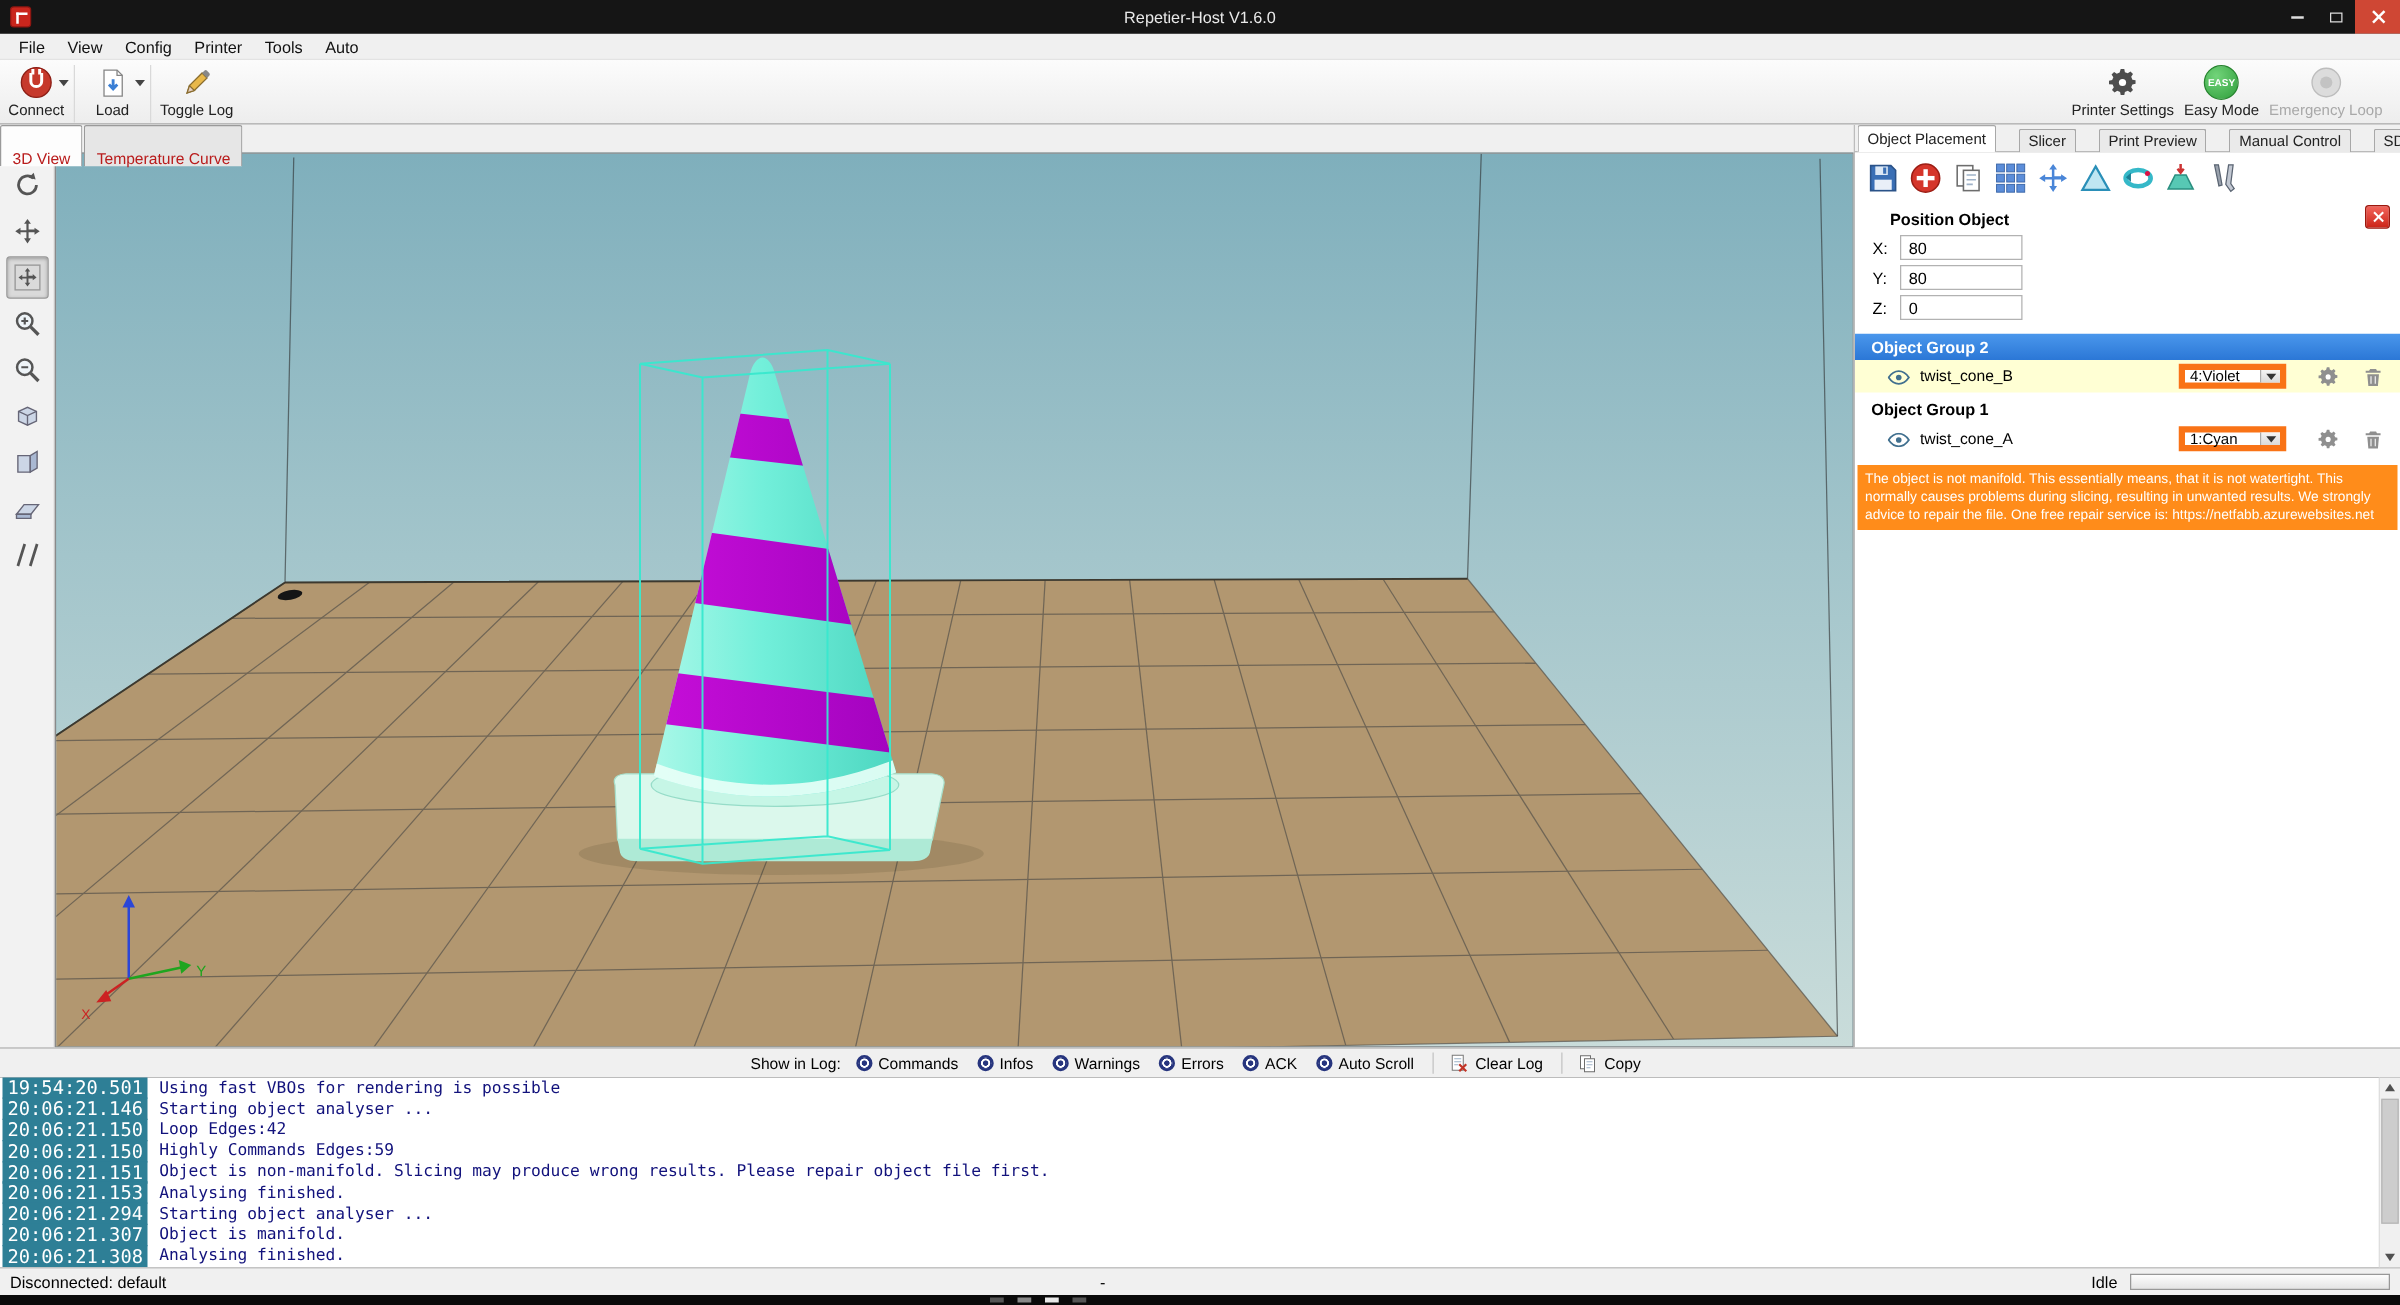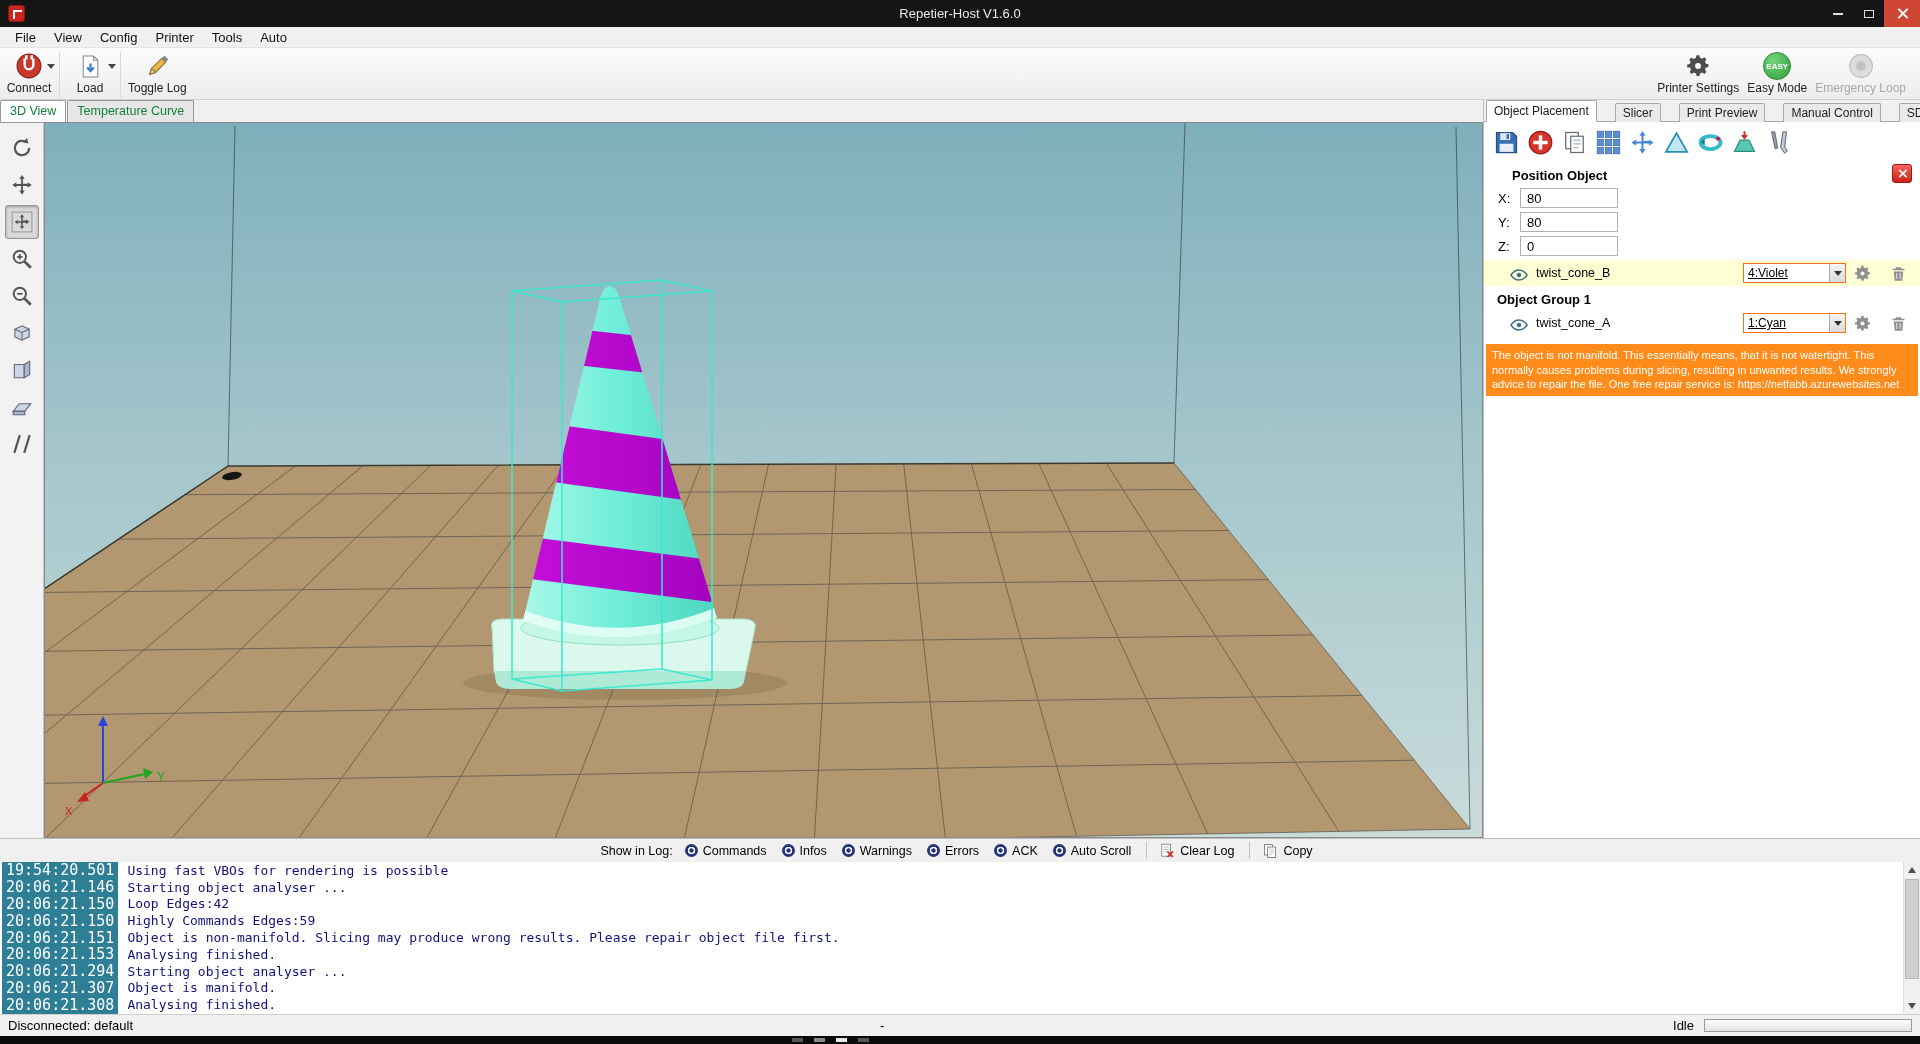--- a/index.html
+++ b/index.html
@@ -33,22 +33,22 @@
   .tb-label{font-size:12px;color:#222;margin-top:1px;white-space:nowrap;}
   .tb-btn.disabled .tb-label{color:#a8a8a8;}
   .caret{width:0;height:0;border-left:4px solid transparent;border-right:4px solid transparent;border-top:5px solid #444;
     position:absolute;right:1px;top:14px;}
   .tb-sep{width:1px;height:46px;background:#d9d9d9;margin:2px 3px 0 3px;}
   .easy-circle{width:28px;height:28px;border-radius:50%;background:radial-gradient(circle at 35% 30%,#72d47a,#2f9e3b);
     border:1px solid #27842f;color:#fff;font-size:8px;font-weight:bold;display:flex;align-items:center;justify-content:center;}
   
   .main{position:absolute;top:100px;left:0;right:0;height:738px;background:#f0f0f0;}
   .left-tabs{position:absolute;left:0;top:0;height:22px;display:flex;z-index:3;}
-  .vtab{font-size:12.5px;padding:0 9px;line-height:20px;border:1px solid #9a9a9a;border-bottom:none;background:#e6e6e6;
-    color:#15803d;margin-right:1px;border-radius:2px 2px 0 0;white-space:nowrap;}
+  .vtab{font-size:12.5px;padding:16px 9px;line-height:20px;border:1px solid #9a9a9a;border-bottom:none;background:#e6e6e6;
+    color:#b91c1c;margin-right:1px;border-radius:2px 2px 0 0;white-space:nowrap;}
   .vtab.active{background:#fdfdfd;}
   .side-toolbar{position:absolute;left:0;top:22px;width:44px;bottom:0;background:#f2f2f2;border-right:1px solid #c6c6c6;
     border-top:1px solid #9a9a9a;padding-top:5px;}
   .st-btn{width:34px;height:34px;margin:3px auto;border:1px solid transparent;border-radius:3px;display:flex;
     align-items:center;justify-content:center;color:#555;}
   .st-btn.selected{background:#dadada;border-color:#979797;box-shadow:inset 0 1px 3px rgba(0,0,0,.3);}
   .st-btn svg{width:22px;height:22px;}
   .viewport{position:absolute;left:44px;top:22px;right:437px;bottom:0;border:1px solid #8a8a8a;background:#9cc0c8;}
   svg.scene{width:100%;height:100%;display:block;}
   
@@ -68,22 +68,22 @@
   .pos-row label{width:22px;}
   .pos-input{width:98px;height:20px;border:1px solid #b2b2b2;font-size:13px;padding:1px 6px;font-family:inherit;color:#000;}
   .group-hdr{height:21px;background:linear-gradient(#4a97ec,#2b77d6);color:#fff;font-weight:bold;font-size:13px;
     line-height:21px;padding-left:13px;margin-top:11px;}
   .group-label{font-weight:bold;font-size:13px;color:#000;padding:6px 0 3px 13px;}
   .obj-row{height:26px;position:relative;display:flex;align-items:center;}
   .obj-row.selected{background:#ffffd4;}
   .obj-eye{margin-left:26px;width:18px;height:12px;color:#41708f;}
   .obj-eye svg{width:18px;height:12px;}
   .obj-name{font-size:12.5px;margin-left:8px;color:#000;}
-  .obj-combo{position:absolute;left:259px;width:103px;height:20px;border:1px solid #f97316;background:#fff;
-    display:flex;align-items:center;text-decoration:underline;}
+  .obj-combo{position:absolute;left:259px;width:86px;height:20px;border:5px solid #f97316;background:#fff;
+    display:flex;align-items:center;}
   .obj-combo .val{flex:1;font-size:12px;padding-left:4px;color:#000;white-space:nowrap;overflow:hidden;}
   .obj-combo .dd{width:16px;height:100%;background:linear-gradient(#f5f5f5,#dadada);border-left:1px solid #aaa;
     display:flex;align-items:center;justify-content:center;}
   .dd-arrow{width:0;height:0;border-left:4px solid transparent;border-right:4px solid transparent;border-top:5px solid #333;}
   .row-gear{position:absolute;left:370px;width:17px;height:17px;color:#8f8f8f;}
   .row-gear svg,.row-trash svg{width:17px;height:17px;}
   .row-trash{position:absolute;left:406px;width:17px;height:17px;color:#8f8f8f;}
   .warn-box{margin:8px 2px 0 2px;background:#ff8c1a;color:#fff;font-size:11px;line-height:1.32;padding:4px 6px;}
   
   .log-controls{position:absolute;top:838px;left:0;right:0;height:24px;background:#f0f0f0;border-top:1px solid #bdbdbd;
@@ -510,20 +510,21 @@
       </div>
       <div class="pos-row">
         <label>Y:</label>
         <input class="pos-input" value="80" style="">
       </div>
       <div class="pos-row">
         <label>Z:</label>
         <input class="pos-input" value="0" style="">
       </div>
 
+      <div class="group-hdr">Object Group 2</div>
       <div class="obj-row selected">
         <span class="obj-eye"><svg>
               <use href="#i-eye"></use>
             </svg></span>
         <span class="obj-name">twist_cone_B</span>
         <div class="obj-combo">
           <span class="val">4:Violet</span>
           <span class="dd">
               <span class="dd-arrow"></span>
             </span>

